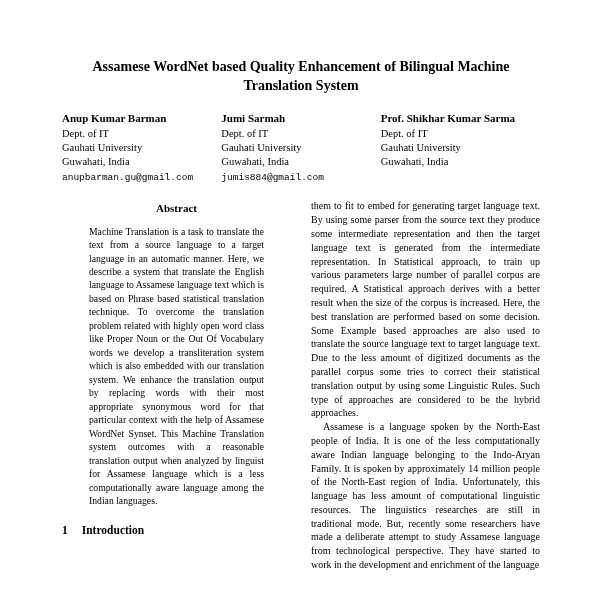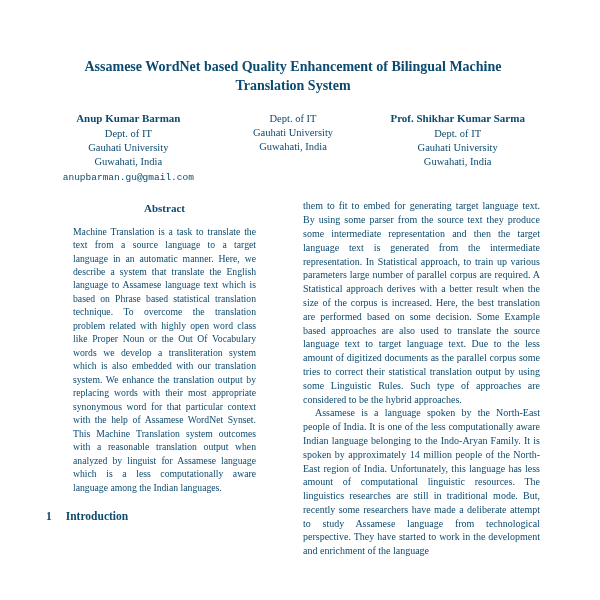--- a/index.html
+++ b/index.html
@@ -5,37 +5,36 @@
   html, body {
     margin: 0;
     padding: 0;
     background: #ffffff;
   }
   .page {
     position: relative;
     width: 600px;
     height: 600px;
     background: #ffffff;
-    color: #0c4a6e;
+    color: #000000;
     font-family: "Liberation Serif", serif;
     box-sizing: border-box;
-    padding: 58px 60px 0 46px;
+    padding: 58px 60px 0 62px;
     overflow: hidden;
   }
   .title {
     font-size: 14px;
     font-weight: bold;
     text-align: center;
     line-height: 1.35;
     margin: 0 28px 16px 28px;
   }
   .authors {
     display: flex;
     justify-content: space-between;
-    text-align: center;
     margin: 0 0 6px 0;
   }
   .author {
     flex: 1;
     min-width: 0;
   }
   .author-name {
     font-weight: bold;
     font-size: 11px;
     margin-bottom: 3px;
@@ -104,23 +103,25 @@
 
   <div class="authors">
     <div class="author">
       <div class="author-name">Anup Kumar Barman</div>
       <div class="author-line">Dept. of IT</div>
       <div class="author-line">Gauhati University</div>
       <div class="author-line">Guwahati, India</div>
       <div class="author-email">anupbarman.gu@gmail.com</div>
     </div>
     <div class="author">
+      <div class="author-name">Jumi Sarmah</div>
       <div class="author-line">Dept. of IT</div>
       <div class="author-line">Gauhati University</div>
       <div class="author-line">Guwahati, India</div>
+      <div class="author-email">jumis884@gmail.com</div>
     </div>
     <div class="author">
       <div class="author-name">Prof. Shikhar Kumar Sarma</div>
       <div class="author-line">Dept. of IT</div>
       <div class="author-line">Gauhati University</div>
       <div class="author-line">Guwahati, India</div>
     </div>
   </div>
 
   <div class="body-cols">

